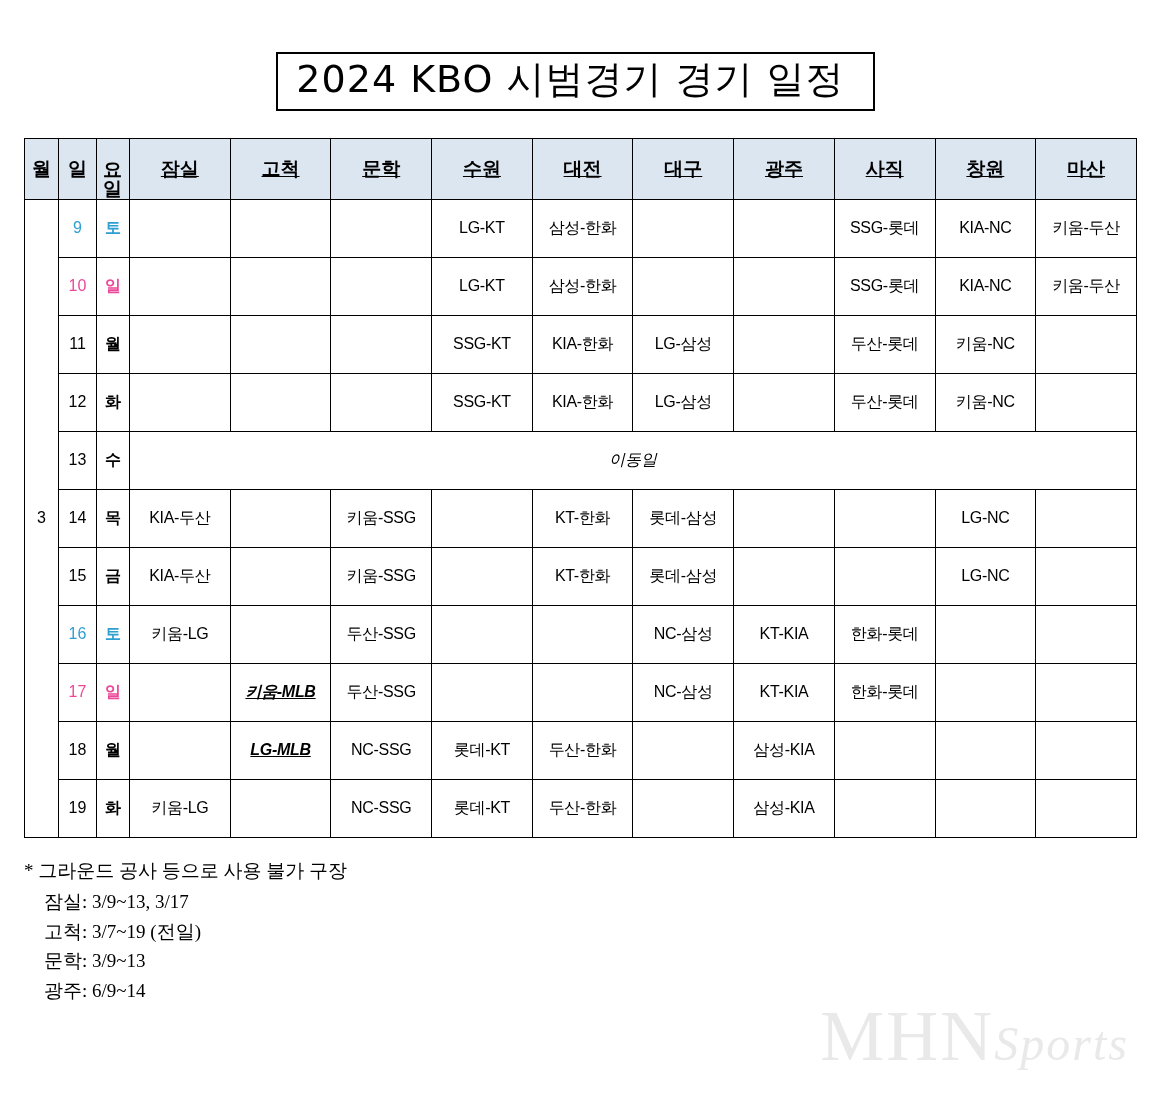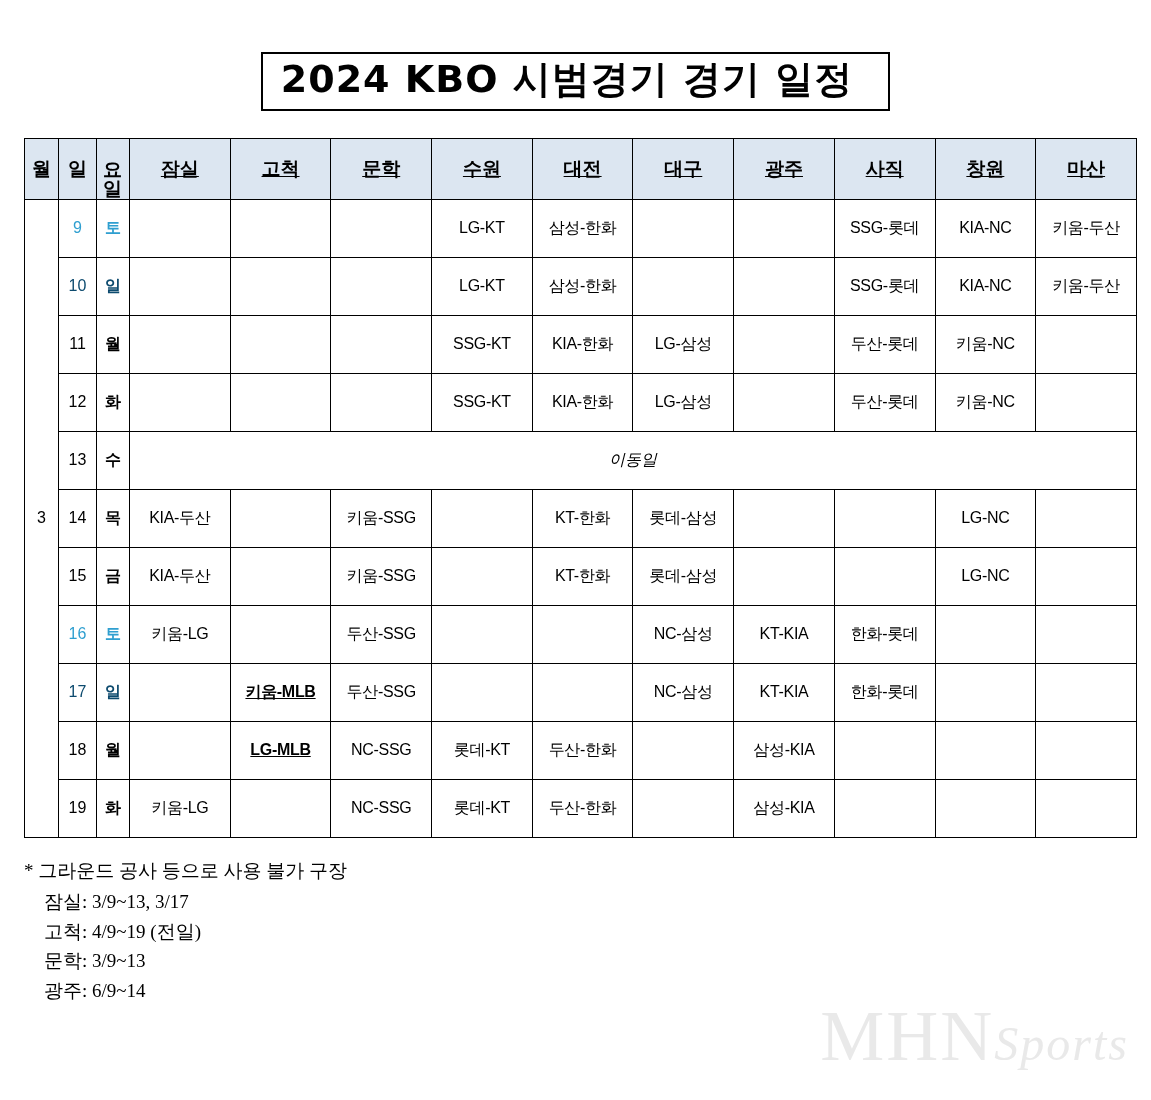--- a/index.html
+++ b/index.html
@@ -18,23 +18,23 @@
 
   
   .title-wrap {
     display: flex;
     justify-content: center;
     align-items: center;
     margin-top: 52px;
   }
   .title-box {
     border: 2px solid #000;
-    padding: 6px 35px 9px 18px;
+    padding: 6px 28px 9px 18px;
     font-size: 38px;
-    font-weight: bold;
+    font-weight: normal;
     letter-spacing: 1px;
     line-height: 1.05;
     white-space: nowrap;
     font-family: "DejaVu Sans", sans-serif;
   }
 
   
   .table-wrap {
     margin: 27px 14px 0 24px;
   }
@@ -76,31 +76,32 @@
     font-weight: normal;
   }
   td.daynum {
     font-size: 18px;
   }
   td.weekday {
     font-size: 18px;
     font-weight: bold;
   }
   .sat { color: #2f9fd0; }
-  .sun { color: #0c4a6e; }
+  .sun { color: #ec4899; }
 
   td.game {
     font-size: 16px;
     letter-spacing: -0.3px;
   }
   td.moveday {
     font-size: 16px;
     font-style: italic;
   }
   .mlb {
+    font-style: italic;
     text-decoration: underline;
     font-weight: bold;
   }
 
   
   .notes {
     margin: 18px 0 0 24px;
     font-size: 19px;
     line-height: 1.55;
     font-family: Liberation Serif, serif;
@@ -299,20 +300,20 @@
           <td class="game"></td>
           <td class="game"></td>
         </tr>
       </tbody>
   </table>
 </div>
 
 <div class="notes">
   <div class="head">* 그라운드 공사 등으로 사용 불가 구장</div>
   <div class="item">잠실: 3/9~13, 3/17</div>
-  <div class="item">고척: 4/9~19 (전일)</div>
+  <div class="item">고척: 3/7~19 (전일)</div>
   <div class="item">문학: 3/9~13</div>
   <div class="item">광주: 6/9~14</div>
 </div>
 
 <div class="watermark">
   <span>MHN</span><span class="small">Sports</span>
 </div>
 
 </body></html>

